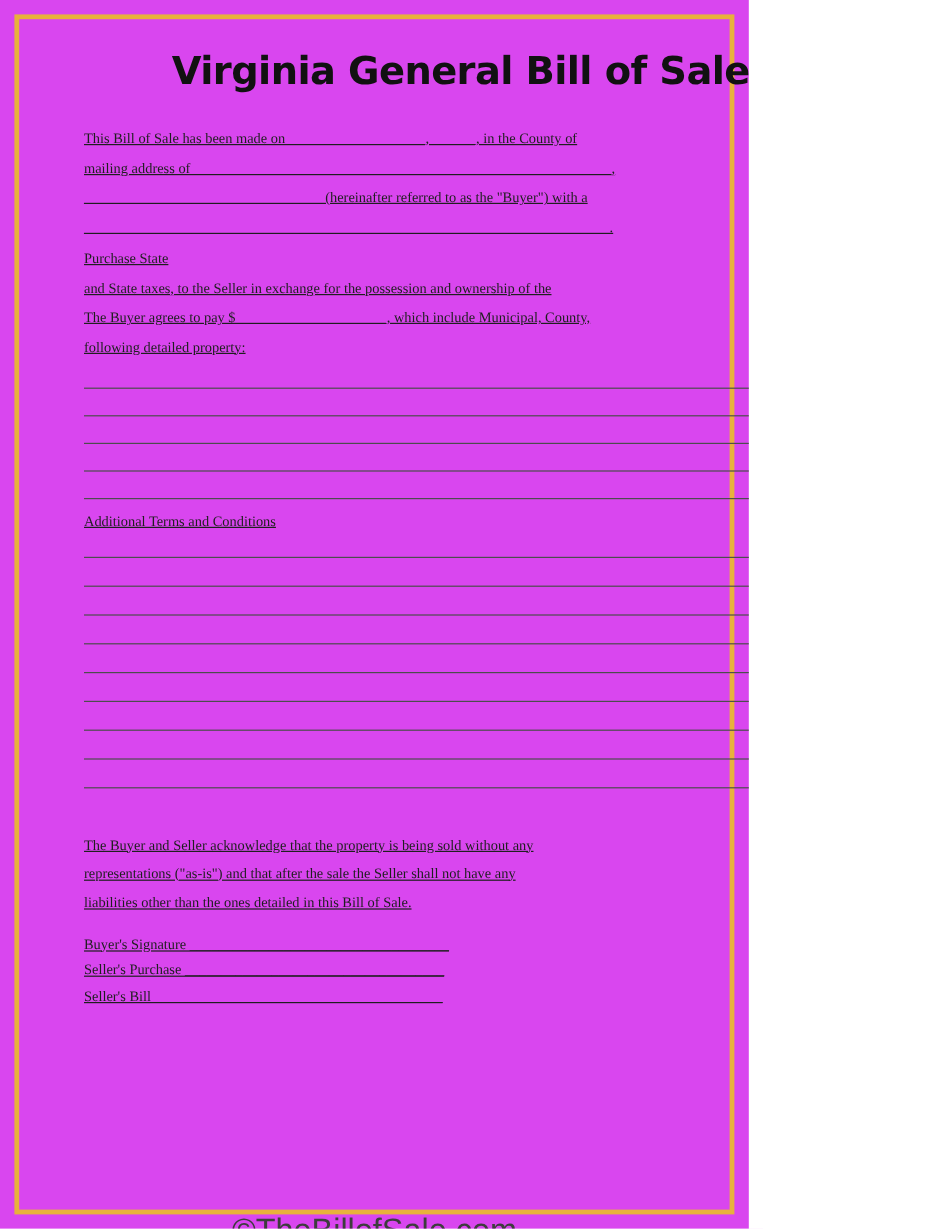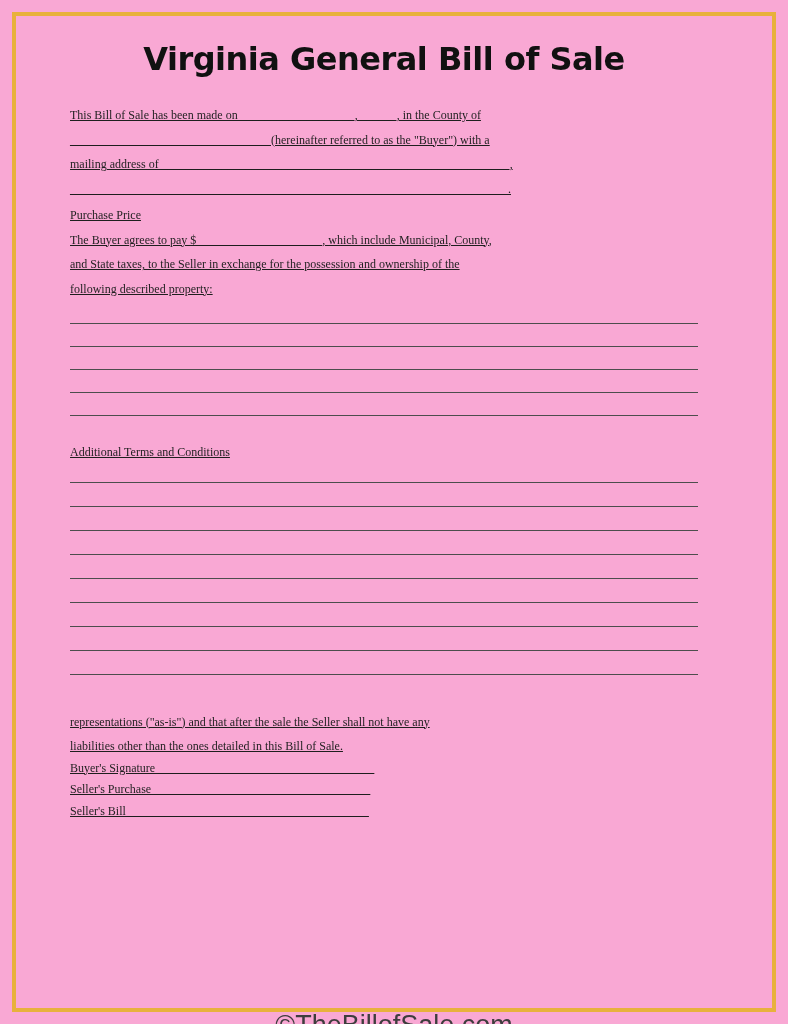--- a/index.html
+++ b/index.html
@@ -1,21 +1,21 @@
 <!DOCTYPE html>
 <html><head>
 <meta charset="utf-8">
 <style>
   * { margin: 0; padding: 0; box-sizing: border-box; }
   html, body { background: #ffffff; }
   .sheet {
     position: relative;
-    width: 788px;
+    width: 624px;
     height: 1024px;
-    background: #f9a8d4;
+    background: #d946ef;
     font-family: "Liberation Serif", serif;
     color: #1f1f1f;
     overflow: hidden;
   }
   .frame {
     position: absolute;
     inset: 12px;
     border: 4px solid #E8B13C;
     pointer-events: none;
   }
@@ -41,24 +41,24 @@
     text-decoration: underline;
   }
   .intro { margin-top: 25px; }
   .purchase { margin-top: 2px; }
   .ruled .blank-line {
     height: 23px;
     border-bottom: 1.5px solid #4d4d4d;
   }
   .ruled.terms { margin-top: -6px; }
   .ruled.terms .blank-line { height: 24px; }
-  .terms-heading { margin-top: 24px; }
+  .terms-heading { margin-top: 6px; }
   .ack { margin-top: 35px; }
   .ack .tline { line-height: 24px; }
-  .sig { }
+  .sig { margin-top: 13px; }
   .sig .tline { line-height: 21.5px; }
   .footer {
     position: absolute;
     left: 0;
     right: 0;
     top: 1010px;
     text-align: center;
     font-family: "Liberation Sans", sans-serif;
     font-size: 27px;
     color: #3d3d3d;
@@ -69,30 +69,30 @@
 
 <div class="sheet">
   <div class="frame"></div>
 
   <div class="content">
 
     <h1 class="doc-title">Virginia General Bill of Sale</h1>
 
     <div class="intro">
       <div class="tline">This Bill of Sale has been made on ___________________, ______, in the County of</div>
+      <div class="tline">mailing address of __________________________________________________________,</div>
       <div class="tline">_________________________________ (hereinafter referred to as the "Buyer") with a</div>
-      <div class="tline">mailing address of __________________________________________________________,</div>
       <div class="tline">_________________________________________________________________________.</div>
     </div>
 
     <div class="purchase">
-      <div class="tline">Purchase Price</div>
+      <div class="tline">Purchase State</div>
+      <div class="tline">and State taxes, to the Seller in exchange for the possession and ownership of the</div>
       <div class="tline">The Buyer agrees to pay $_____________________, which include Municipal, County,</div>
-      <div class="tline">and State taxes, to the Seller in exchange for the possession and ownership of the</div>
-      <div class="tline">following described property:</div>
+      <div class="tline">following detailed property:</div>
     </div>
 
     <div class="ruled property">
       <div class="blank-line"></div>
     <div class="blank-line"></div>
         <div class="blank-line"></div>
         <div class="blank-line"></div>
         <div class="blank-line"></div>
       </div>
 
@@ -104,20 +104,21 @@
         <div class="blank-line"></div>
         <div class="blank-line"></div>
         <div class="blank-line"></div>
         <div class="blank-line"></div>
         <div class="blank-line"></div>
         <div class="blank-line"></div>
         <div class="blank-line"></div>
       </div>
 
     <div class="ack">
+      <div class="tline">The Buyer and Seller acknowledge that the property is being sold without any</div>
       <div class="tline">representations ("as-is") and that after the sale the Seller shall not have any</div>
       <div class="tline">liabilities other than the ones detailed in this Bill of Sale.</div>
     </div>
 
     <div class="sig">
       <div class="tline">Buyer's Signature ____________________________________</div>
       <div class="tline">Seller's Purchase ____________________________________</div>
       <div class="tline">Seller's Bill ________________________________________</div>
     </div>
 

